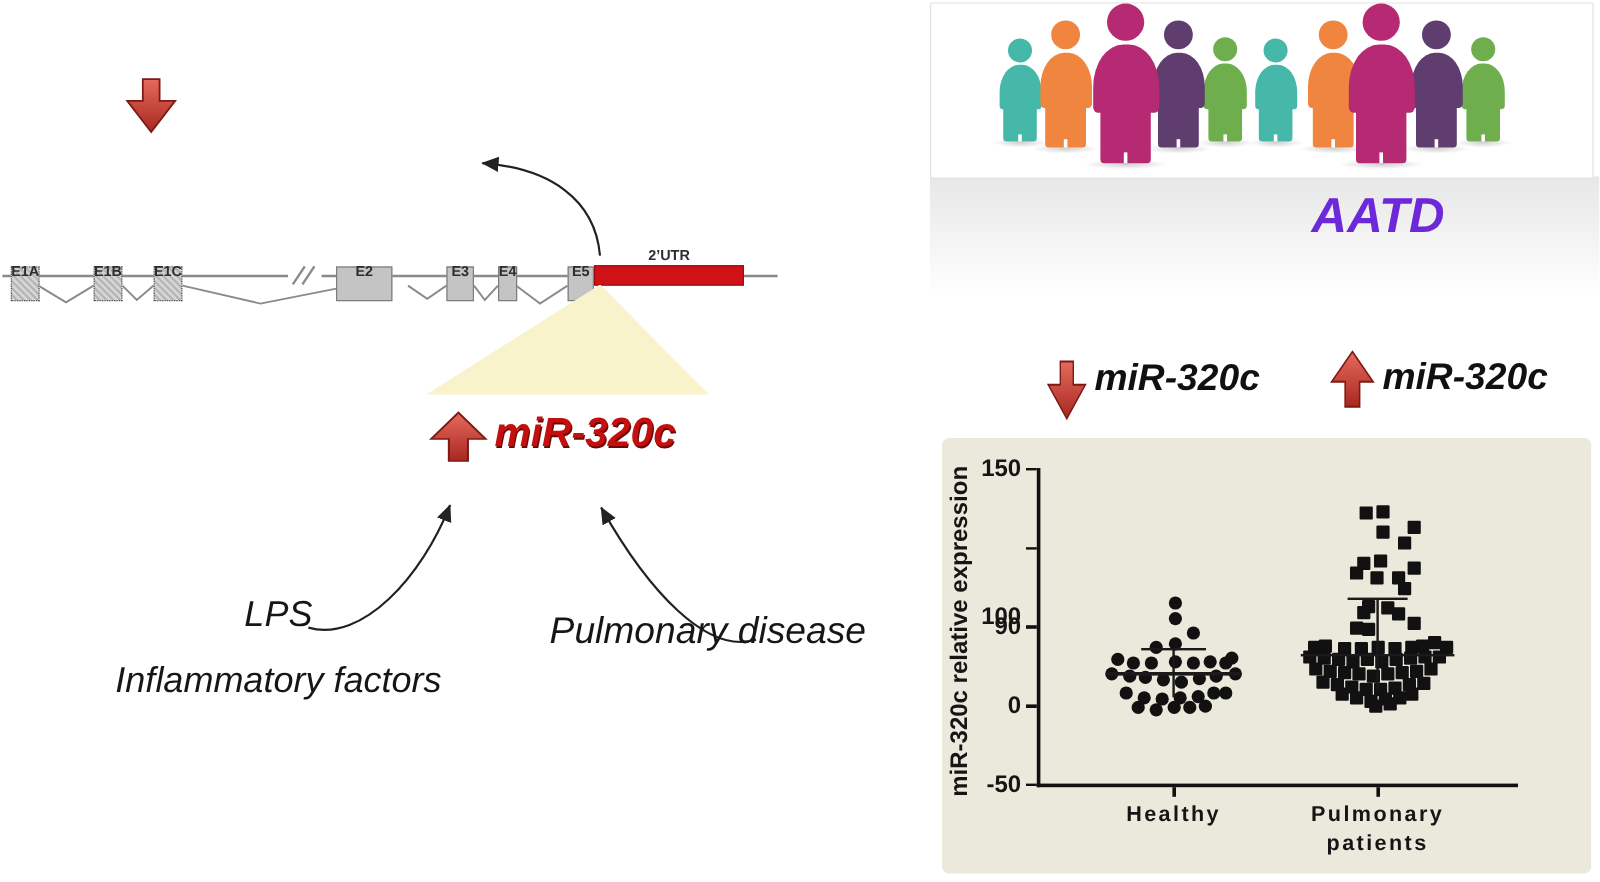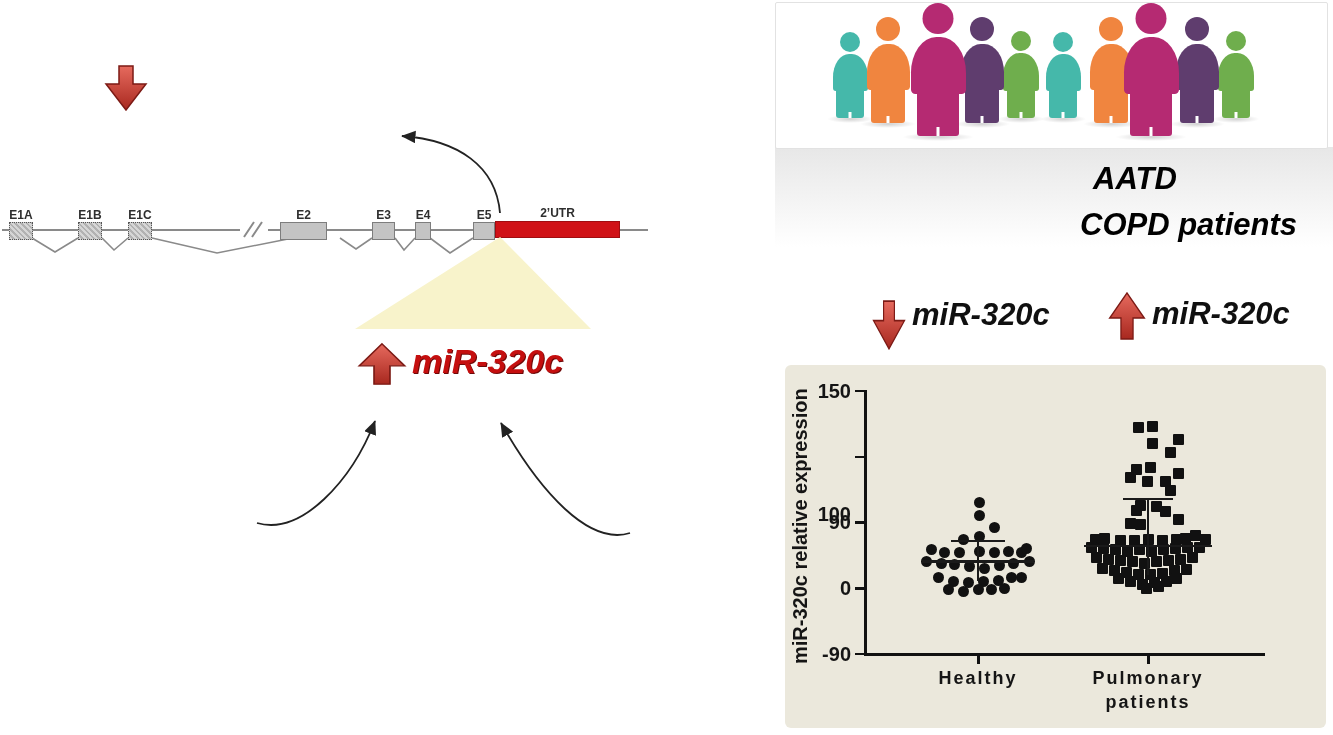--- a/index.html
+++ b/index.html
@@ -2,21 +2,21 @@
 <html><head>
 <meta charset="utf-8">
 <style>
   html,body{margin:0;padding:0;background:#fff;}
   .canvas{position:relative;width:1333px;height:735px;background:#ffffff;overflow:hidden;
           font-family:"Liberation Sans",sans-serif;}
   svg.lines-layer{position:absolute;left:0;top:0;width:1333px;height:735px;pointer-events:none;}
 
   
   .gene{position:absolute;left:0;top:0;width:660px;height:280px;}
-  .exon{position:absolute;top:222px;height:18px;box-sizing:border-box;}
+  .exon{position:absolute;top:222px;height:29px;box-sizing:border-box;}
   .exon.solid{background:#c4c4c4;border:1px solid #7d7d7d;}
   .exon.hatched{background:repeating-linear-gradient(45deg,#d6d6d6 0 2px,#b2b2b2 2px 4px);
                 border:1px dotted #555;}
   .exon.utr{background:#d01217;border:1px solid #a00d11;top:221px;height:17px;}
   .exon-lbl{position:absolute;bottom:17px;left:50%;transform:translateX(-50%);
             font-size:12px;font-weight:bold;color:#2e2e2e;white-space:nowrap;}
 
   .triangle{position:absolute;left:355px;top:237px;width:236px;height:92px;
             clip-path:polygon(61.5% 0%,0% 100%,100% 100%);background:#f8f3cb;}
 
@@ -38,22 +38,22 @@
   .person{position:absolute;}
   .person .head{position:absolute;top:0;left:50%;transform:translateX(-50%);border-radius:50%;}
   .person .torso{position:absolute;top:25.5%;left:0;width:100%;height:43%;
                  border-radius:46% 46% 8% 8% / 62% 62% 8% 8%;}
   .person .legs{position:absolute;top:65%;left:11%;width:78%;height:35%;border-radius:0 0 3px 3px;}
   .person .legnotch{position:absolute;bottom:0;left:50%;transform:translateX(-50%);
                     width:3px;height:19%;background:#fff;}
   .person .shadow{position:absolute;bottom:-5px;left:50%;transform:translateX(-50%);
                   width:130%;height:8px;
                   background:radial-gradient(ellipse,rgba(0,0,0,0.18),rgba(0,0,0,0) 70%);}
-  .patients-label{position:absolute;left:1080px;top:156px;font-size:31px;font-weight:bold;
-                  font-style:italic;color:#000000;line-height:46px;}
+  .patients-label{position:absolute;left:1080px;top:156px;font-size:41px;font-weight:bold;
+                  font-style:italic;color:#6d28d9;line-height:46px;}
   .patients-label .l1{margin-left:13px;}
   .mir-right-label{position:absolute;font-size:31px;font-weight:bold;font-style:italic;color:#101010;}
 
   
   .block-arrow{position:absolute;}
   .block-arrow svg{display:block;width:100%;height:100%;}
 
   
   .chart-panel{position:absolute;left:785px;top:365px;width:541px;height:363px;
                background:#ebe8dc;border-radius:6px;}
@@ -142,22 +142,27 @@
           <linearGradient id="gr1" x1="0" y1="0" x2="0" y2="1">
             <stop offset="0" stop-color="#e66a5e"></stop>
             <stop offset="1" stop-color="#a8281f"></stop>
           </linearGradient>
         </defs>
         <path d="M22 2 L42 26 H29 V46 H15 V26 H2 Z" fill="url(#gr1)" stroke="#7c1a15" stroke-width="1.5"></path>
       </svg>
     </div>
   <div class="mir-left-label">miR-320c</div>
 
+  <div class="lps-block">
+    <div class="l1">LPS</div>
+    <div class="l2">Inflammatory factors</div>
+  </div>
 
   <div class="pulm-block">
+    <div class="l1">Pulmonary disease</div>
   </div>
 
   <div class="fade-strip"></div>
   <div class="people-panel">
       <div class="person" style="left: 56.5px; top: 29px; width: 35px; height: 86px; z-index: 1;">
         <div class="shadow"></div>
         <div class="head" style="width:20px;height:20px;background:#45b8aa;"></div>
         <div class="torso" style="background:#45b8aa;"></div>
         <div class="legs" style="background:#45b8aa;">
           <div class="legnotch"></div>
@@ -232,21 +237,20 @@
         <div class="head" style="width:20px;height:20px;background:#6fae4d;"></div>
         <div class="torso" style="background:#6fae4d;"></div>
         <div class="legs" style="background:#6fae4d;">
           <div class="legnotch"></div>
         </div>
       </div>
     </div>
 
   <div class="patients-label">
     <div class="l1">AATD</div>
-    <div class="l2">COPD patients</div>
   </div>
 
   <div class="block-arrow" style="left:872px;top:299px;width:34px;height:52px;">
       <svg viewBox="0 0 44 48" preserveAspectRatio="none">
         <defs>
           <linearGradient id="gr2" x1="0" y1="0" x2="0" y2="1">
             <stop offset="0" stop-color="#e66a5e"></stop>
             <stop offset="1" stop-color="#a8281f"></stop>
           </linearGradient>
         </defs>
@@ -273,21 +277,21 @@
       <div class="ax" style="left: 79px; top: 288px; width: 401px; height: 3px;"></div>
       <div class="ax" style="left: 70px; top: 24.75px; width: 9px; height: 2.5px;"></div>
       <div class="ytick-lbl" style="left: 0px; top: 13.75px;">150</div>
       <div class="ax" style="left: 70px; top: 90.5px; width: 9px; height: 2.5px;"></div>
       <div class="ytick-lbl" style="left: 0px; top: 89px; margin-top: 48px;">100</div>
       <div class="ax" style="left: 70px; top: 156.25px; width: 9px; height: 2.5px;"></div>
       <div class="ytick-lbl" style="left: 0px; top: 145.25px;">90</div>
       <div class="ax" style="left: 70px; top: 222px; width: 9px; height: 2.5px;"></div>
       <div class="ytick-lbl" style="left: 0px; top: 211px;">0</div>
       <div class="ax" style="left: 70px; top: 287.75px; width: 9px; height: 2.5px;"></div>
-      <div class="ytick-lbl" style="left: 0px; top: 276.75px;">-90</div>
+      <div class="ytick-lbl" style="left: 0px; top: 276.75px;">-50</div>
       <div class="ax" style="left: 192px; top: 291px; width: 2.5px; height: 8px;"></div>
       <div class="cat-line" style="left: 103px; top: 303px;">Healthy</div>
       <div class="ax" style="left: 362px; top: 291px; width: 2.5px; height: 8px;"></div>
       <div class="cat-line" style="left: 273px; top: 303px;">Pulmonary</div>
       <div class="cat-line" style="left: 273px; top: 327px;">patients</div>
       <div class="pt circle" style="left: 188.5px; top: 132.025px; width: 11px; height: 11px;"></div>
       <div class="pt circle" style="left: 188.5px; top: 145.175px; width: 11px; height: 11px;"></div>
       <div class="pt circle" style="left: 203.5px; top: 157.01px; width: 11px; height: 11px;"></div>
       <div class="pt circle" style="left: 188.5px; top: 166.215px; width: 11px; height: 11px;"></div>
       <div class="pt circle" style="left: 172.5px; top: 168.845px; width: 11px; height: 11px;"></div>

